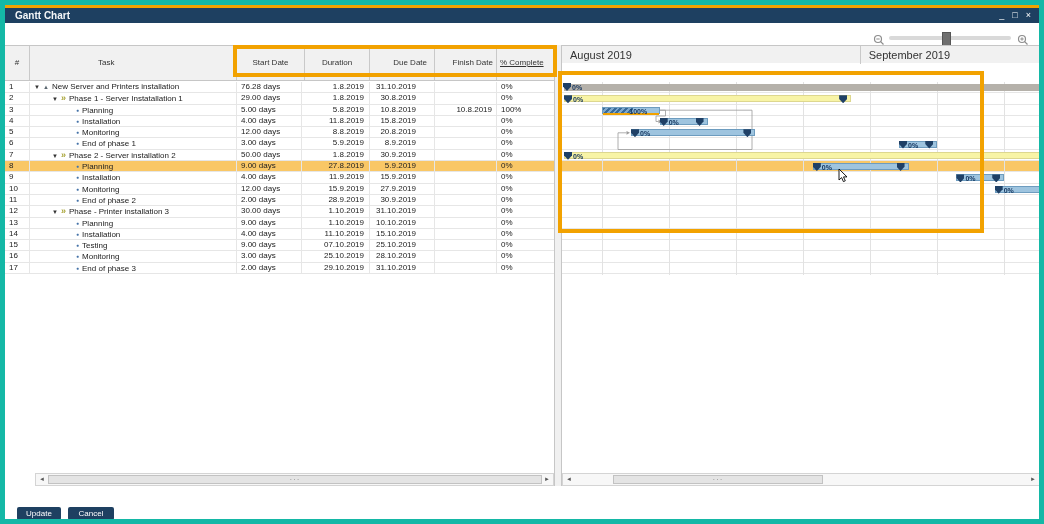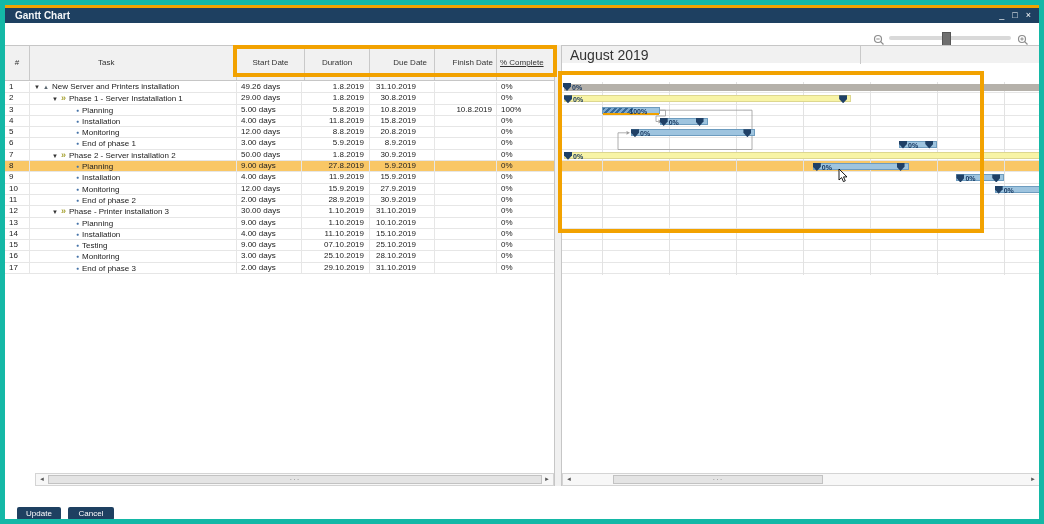--- a/index.html
+++ b/index.html
@@ -46,21 +46,21 @@
   .ticon.summary{font-size:6px;color:#5b6770;margin-right:3px;}
   .ticon.phase{font-size:9px;font-weight:bold;color:#a8a437;margin-right:3px;}
   .ticon.bullet{font-size:5px;color:#4472a8;margin-right:3px;vertical-align:1px;}
   
   .splitter{position:absolute;left:549px;top:40px;width:8px;height:441px;background:#f0f0f0;
     border-left:1px solid #c6c6c6;border-right:1px solid #c6c6c6;box-sizing:border-box;}
   
   #chart-pane{position:absolute;left:557px;top:40px;width:479px;height:427px;overflow:hidden;}
   #chart-months{position:absolute;left:0;top:0;width:479px;height:18px;background:#f1f1f1;
     border-top:1px solid #c6c6c6;box-sizing:border-box;}
-  .mcell{position:absolute;top:0;height:18px;line-height:18px;font-size:14px;color:#333;
+  .mcell{position:absolute;top:0;height:18px;line-height:18px;font-size:11px;color:#333;
     border-right:1px solid #c9c9c9;box-sizing:border-box;padding-left:8px;overflow:hidden;white-space:nowrap;}
   #chart-weeks{position:absolute;left:0;top:18px;width:479px;height:19px;background:#f1f1f1;
     border-bottom:1px solid #c6c6c6;box-sizing:border-box;}
   .wcell{position:absolute;top:0;height:18px;line-height:18px;font-size:8px;color:#444;text-align:center;
     border-right:1px solid #c9c9c9;box-sizing:border-box;overflow:hidden;white-space:nowrap;}
   #chart-body{position:absolute;left:0;top:37px;width:479px;height:193px;}
   .band{position:absolute;left:0;width:479px;box-sizing:border-box;border-bottom:1px solid #e6e6e6;}
   .band.sel{background:var(--sel,#f9c766);}
   .gline{position:absolute;top:0;width:1px;height:193px;background:#e2e2e2;}
   .bar{position:absolute;height:7px;box-sizing:border-box;}
@@ -141,21 +141,21 @@
       <div class="hc hc2">Duration</div>
       <div class="hc hc4">Due Date</div>
       <div class="hc hc5">Finish Date</div>
       <div class="hc hc6">% Complete</div>
     </div>
 
     <div id="table-rows">
         <div class="trow">
           <div class="tc c0">1</div>
           <div class="tc c1" style="padding-left: 4px;"><span class="expander">▼</span><span class="ticon summary">▲</span><span class="tname">New Server and Printers installation</span></div>
-          <div class="tc c2">49.26 days</div>
+          <div class="tc c2">76.28 days</div>
           <div class="tc c3">1.8.2019</div>
           <div class="tc c4">31.10.2019</div>
           <div class="tc c5"></div>
           <div class="tc c6">0%</div>
         </div>
         <div class="trow">
           <div class="tc c0">2</div>
           <div class="tc c1" style="padding-left: 22px;"><span class="expander">▼</span><span class="ticon phase">»</span><span class="tname">Phase 1 - Server Instatallation 1</span></div>
           <div class="tc c2">29.00 days</div>
           <div class="tc c3">1.8.2019</div>
@@ -298,20 +298,21 @@
           <div class="tc c5"></div>
           <div class="tc c6">0%</div>
         </div>
       </div>
 
     <div class="splitter"></div>
 
     <div id="chart-pane">
       <div id="chart-months">
           <div class="mcell" style="left: 0px; width: 298.701px;">August 2019</div>
+          <div class="mcell" style="left: 298.701px; width: 180.299px;">September 2019</div>
         </div>
       <div id="chart-body">
         <svg id="connectors" width="479" height="193" style="position:absolute;left:0;top:0;z-index:1;">
           <polyline points="97.7,28.2 103.5,28.2 103.5,34 94,34 94,39.5 96.5,39.5" fill="none" stroke="#9b9b9b" stroke-width="0.8"></polyline>
           <polygon points="96.5,37.6 96.5,41.4 100,39.5" fill="#9b9b9b"></polygon>
           <polyline points="97.7,28.2 190,28.2 190,67.5 56,67.5 56,50.8 64.5,50.8" fill="none" stroke="#9b9b9b" stroke-width="0.8"></polyline>
           <polygon points="64.5,48.9 64.5,52.7 68,50.8" fill="#9b9b9b"></polygon>
         </svg>
       <div class="band" style="top: 0px; height: 11.3px;"></div>
           <div class="band" style="top: 11.3px; height: 11.3px;"></div>

